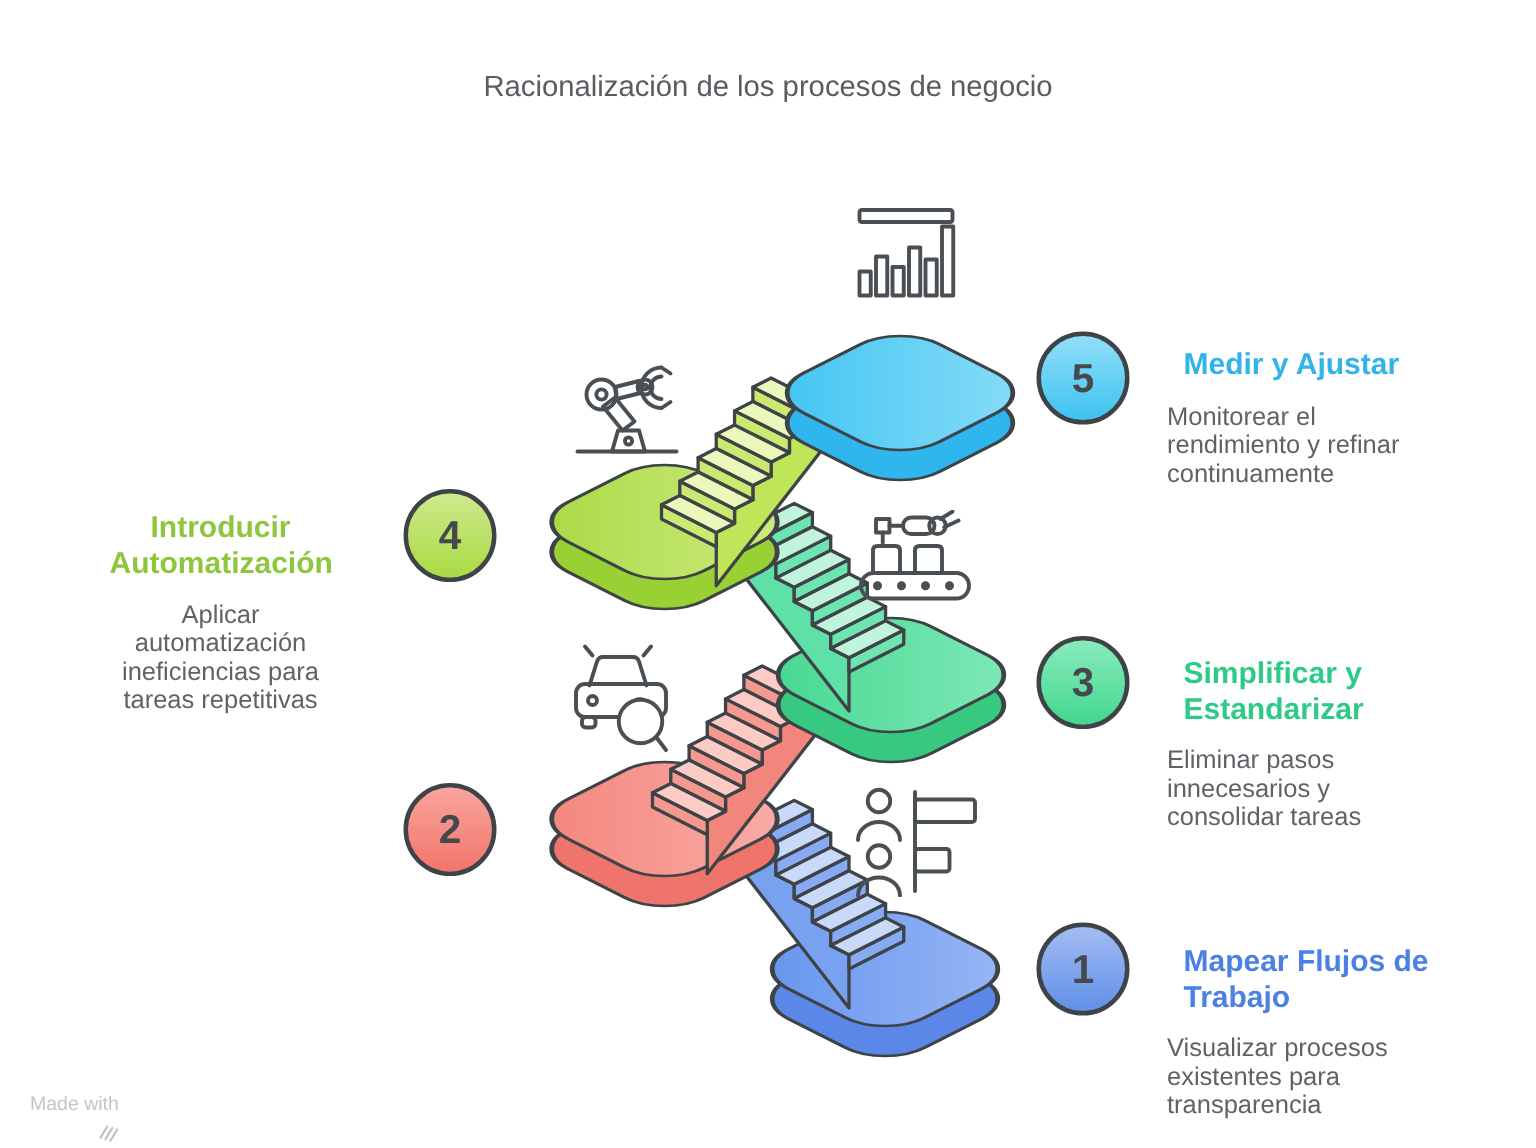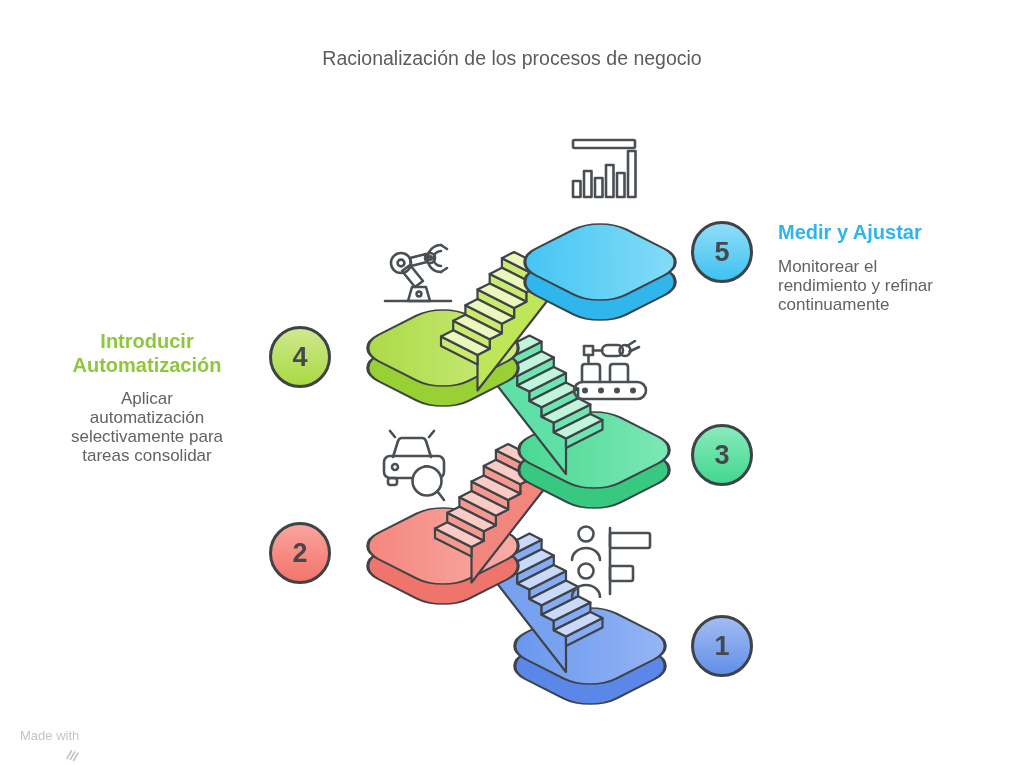--- a/index.html
+++ b/index.html
@@ -3,21 +3,21 @@
 <meta charset="utf-8">
 <style>
   html,body{margin:0;padding:0;background:#ffffff;}
   .canvas{position:relative;width:1024px;height:765px;background:#ffffff;
           font-family:"Liberation Sans",sans-serif;overflow:hidden;}
   .title{position:absolute;top:46px;left:312px;width:400px;text-align:center;
          font-size:19.5px;line-height:25px;color:#595d61;}
   .stairs-svg{position:absolute;left:0;top:0;}
   .icon{position:absolute;}
   .label{position:absolute;}
-  .label .hd{margin:0;font-size:20px;line-height:23.5px;font-weight:bold;}
+  .label .hd{margin:11px;font-size:20px;line-height:23.5px;font-weight:bold;}
   .label .ds{margin:12px 0 0;font-size:17px;line-height:19px;color:#5f6368;}
   .label.left{text-align:center;}
   .badge{position:absolute;width:62px;height:62px;box-sizing:border-box;border-radius:50%;
          border:3px solid #3e4347;display:flex;align-items:center;justify-content:center;
          font-size:27px;font-weight:bold;color:#45494e;}
   .watermark{position:absolute;left:20px;top:728px;display:flex;align-items:flex-end;gap:5px;
              font-size:13px;color:#c3c5c7;flex-direction:column;}
 </style>
 </head>
 <body>
@@ -210,21 +210,29 @@
   <div class="badge" style="left: 691px; top: 221px; background: linear-gradient(rgb(144, 222, 248), rgb(63, 194, 241));">
       <span>5</span>
     </div>
 
   <div class="label" style="left:778px;top:221px;width:200px">
     <div class="hd" style="color: rgb(48, 180, 233);">Medir y Ajustar</div>
     <p class="ds" style="width:190px">Monitorear el rendimiento y refinar continuamente</p>
   </div>
   <div class="label left" style="left:62px;top:330px;width:170px">
     <div class="hd" style="color: rgb(142, 198, 62);">Introducir Automatización</div>
-    <p class="ds">Aplicar automatización selectivamente para tareas consolidar</p>
+    <p class="ds">Aplicar automatización ineficiencias para tareas repetitivas</p>
+  </div>
+  <div class="label" style="left:778px;top:427px;width:182px">
+    <div class="hd" style="width: 180px; color: rgb(46, 203, 136);">Simplificar y Estandarizar</div>
+    <p class="ds" style="width:182px">Eliminar pasos innecesarios y consolidar tareas</p>
+  </div>
+  <div class="label" style="left:778px;top:619px;width:175px">
+    <div class="hd" style="width: 175px; color: rgb(75, 128, 228);">Mapear Flujos de Trabajo</div>
+    <p class="ds" style="width:150px">Visualizar procesos existentes para transparencia</p>
   </div>
 
   <div class="watermark">
     <span>Made with</span>
     <span><svg viewBox="0 0 14 14" width="14" height="14">
           <g stroke="#bfc1c3" stroke-width="1.5" stroke-linecap="round" fill="none">
             <path d="M2 10.5 L6.5 3"></path>
             <path d="M5.3 11.5 L9.8 4"></path>
             <path d="M8.6 12.5 L13.1 5"></path>
           </g>

